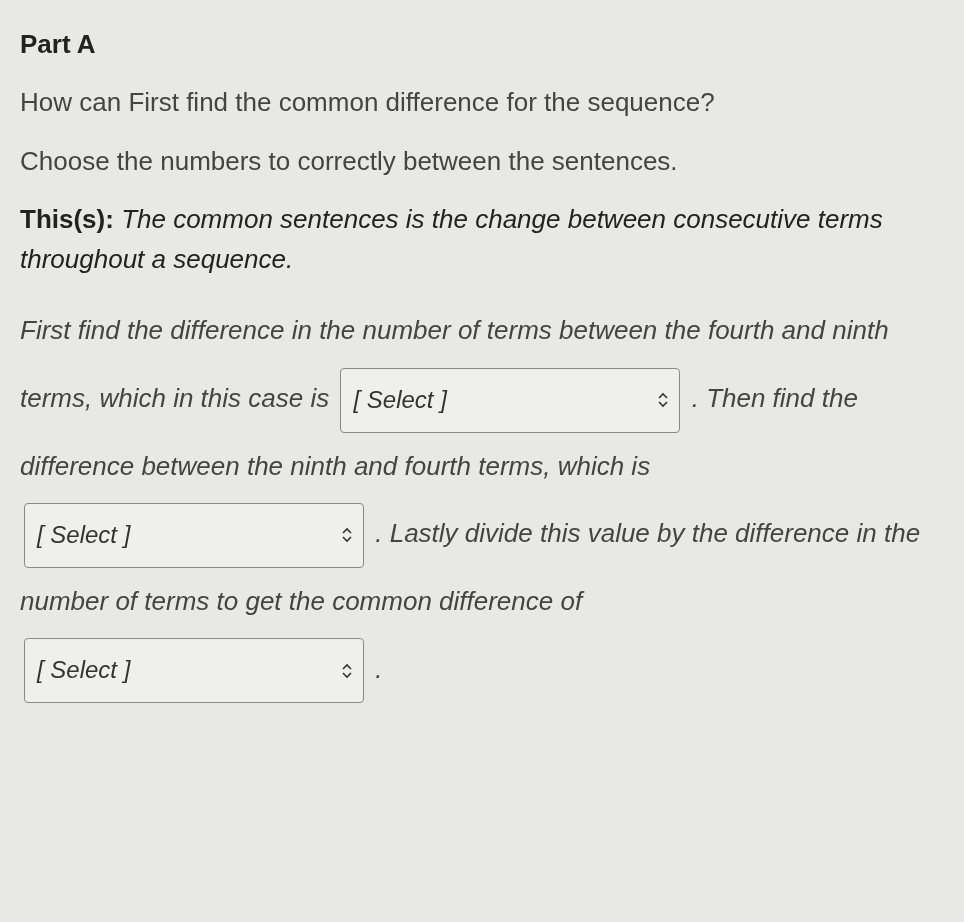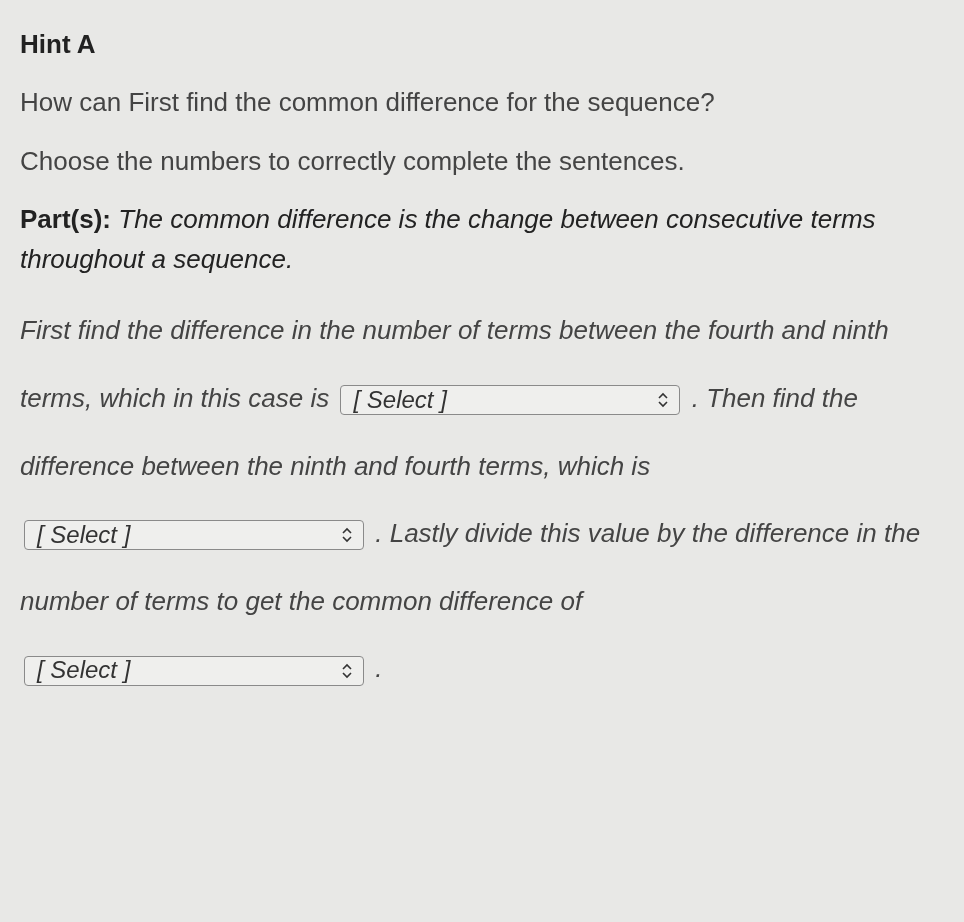--- a/index.html
+++ b/index.html
@@ -52,21 +52,21 @@
   }
   .select-box {
     display: inline-flex;
     align-items: center;
     justify-content: space-between;
     border: 1px solid #8a8a8a;
     background: #efefed;
     border-radius: 4px;
     padding: 4px 10px 4px 12px;
     min-width: 340px;
-    height: 30px;
+    height: 65px;
     vertical-align: middle;
     color: #333;
     font-size: 24px;
     margin: 0 4px;
   }
   .select-box.narrow { min-width: 340px; }
   .chev {
     display: inline-flex;
     flex-direction: column;
     align-items: center;
@@ -79,29 +79,29 @@
   }
   .chev svg { display:block; }
 </style>
 </head>
 <body>
 
 <div class="page">
 
 
 
-  <div class="part-label">Hint A</div>
+  <div class="part-label">Part A</div>
 
   <div class="question">How can First find the common difference for the sequence?</div>
 
-  <div class="choose">Choose the numbers to correctly complete the sentences.</div>
+  <div class="choose">Choose the numbers to correctly between the sentences.</div>
 
   <div class="hint">
-    <span class="hint-label">Part(s):</span>
-    <span class="hint-text"> </span><span class="hint-text">The common difference is the change between consecutive terms throughout a sequence.</span>
+    <span class="hint-label">This(s):</span>
+    <span class="hint-text"> </span><span class="hint-text">The common sentences is the change between consecutive terms throughout a sequence.</span>
   </div>
 
   <div class="answer-area">
     <span>First find the difference in the number of terms between the fourth and ninth terms, which in this case is</span>
     <span class="select-box">
       <span>[ Select ]</span>
       <span class="chev">
         <svg width="12" height="16" viewBox="0 0 12 16">
             <path d="M2 6 L6 2 L10 6" stroke="#333" stroke-width="1.6" fill="none"></path>
             <path d="M2 10 L6 14 L10 10" stroke="#333" stroke-width="1.6" fill="none"></path>

